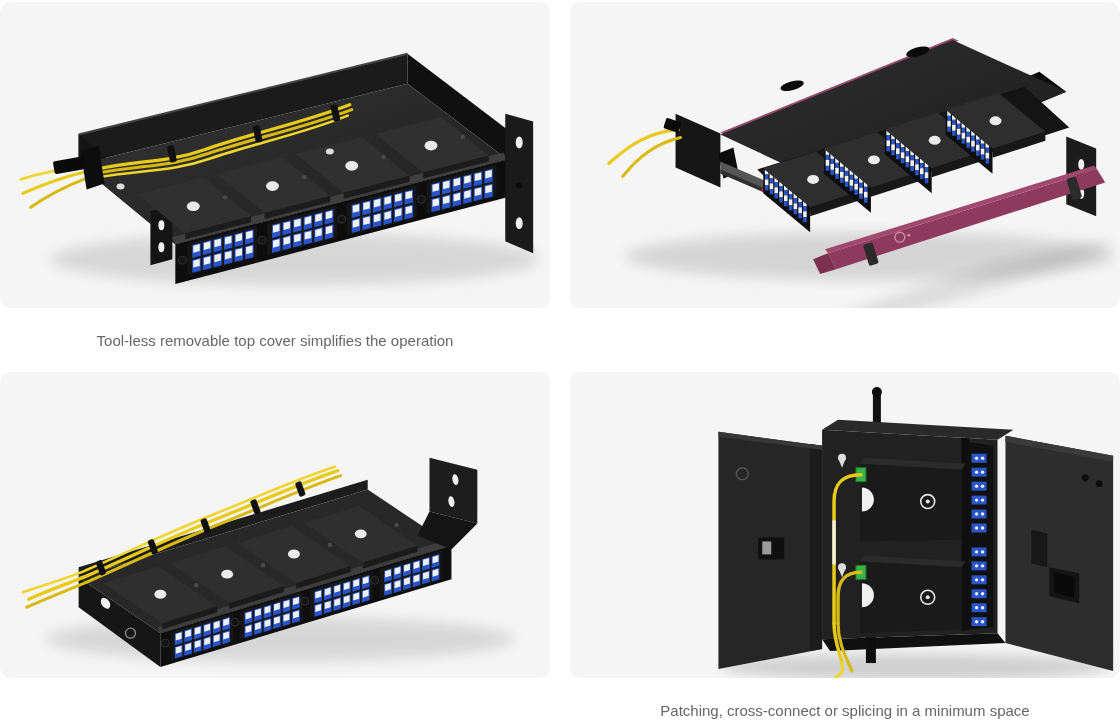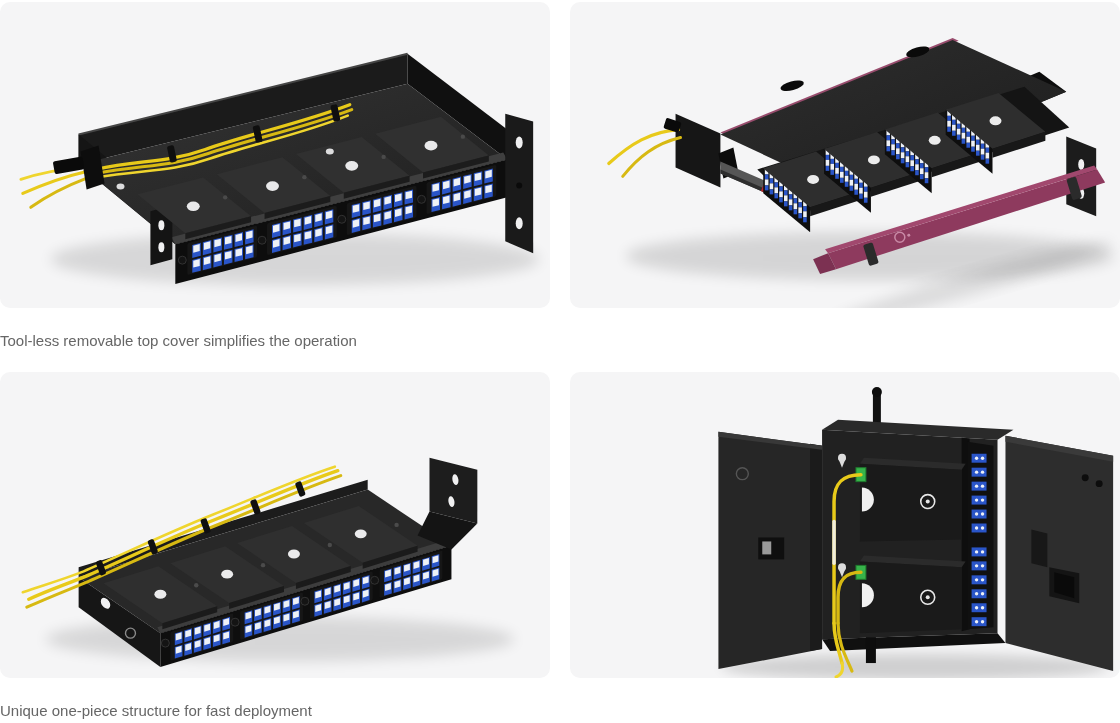--- a/index.html
+++ b/index.html
@@ -1,21 +1,21 @@
 <!DOCTYPE html>
 <html><head>
 <meta charset="utf-8">
 <style>
   html,body{margin:0;padding:0;width:1120px;height:723px;overflow:hidden;background:#ffffff;
     font-family:"Liberation Sans","DejaVu Sans",sans-serif;}
   .grid{display:grid;grid-template-columns:550px 550px;column-gap:20px;padding-top:2px;}
   figure{margin:0;}
   .card{width:550px;height:306px;background:#f5f5f6;border-radius:10px;overflow:hidden;}
   .card svg{display:block;width:550px;height:306px;}
-  figcaption{margin:23px 0 21px 0;height:20px;line-height:20px;
+  figcaption{margin:23px 0 21px 0;height:20px;line-height:20px;text-align:center;
     font-size:15px;color:#666666;}
 </style>
 </head>
 <body>
 
 <div class="grid">
 
   <figure>
     <div class="card">
       <svg viewBox="0 0 550 307" role="img" aria-label="Rack mount fiber enclosure with top cover removed showing four cassettes, front LC adapter panels and yellow fiber cables">
@@ -269,21 +269,20 @@
           <use href="#s1lcblock" transform="translate(240,240) skewY(-16.8) scale(0.9)"></use>
           <use href="#s1lcblock" transform="translate(310,219) skewY(-16.8) scale(0.9)"></use>
           <use href="#s1lcblock" transform="translate(380,198) skewY(-16.8) scale(0.9)"></use>
           <circle cx="165" cy="272" r="4" fill="#141414" stroke="#323232"></circle>
           <circle cx="235" cy="251" r="4" fill="#141414" stroke="#323232"></circle>
           <circle cx="305" cy="230" r="4" fill="#141414" stroke="#323232"></circle>
           <circle cx="375" cy="209" r="4" fill="#141414" stroke="#323232"></circle>
         </g>
       </svg>
     </div>
-    <figcaption>Unique one-piece structure for fast deployment</figcaption>
   </figure>
 
   <figure>
     <div class="card">
       <svg viewBox="0 0 550 307" role="img" aria-label="Wall mount fiber terminal box with both doors open, vertical LC adapter strip and yellow fiber cables">
         <defs>
           <filter id="s4blur" x="-40%" y="-40%" width="180%" height="180%">
               <feGaussianBlur stdDeviation="6"></feGaussianBlur>
             </filter>
         </defs>
@@ -385,15 +384,16 @@
           <polygon points="436,64 544,84 544,300 436,272" fill="#2d2d2d"></polygon>
           <polygon points="436,64 544,84 544,90 436,70" fill="#3a3a3a"></polygon>
           <circle cx="516" cy="106" r="3.5" fill="#0d0d0d"></circle>
           <circle cx="530" cy="112" r="3.5" fill="#0d0d0d"></circle>
           <polygon points="462,158 478,162 478,196 462,192" fill="#181818"></polygon>
           <polygon points="480,196 510,202 510,232 480,225" fill="#141414"></polygon>
           <polygon points="485,201 505,206 505,227 485,221" fill="#0a0a0a"></polygon>
         </g>
       </svg>
     </div>
+    <figcaption>Patching, cross-connect or splicing in a minimum space</figcaption>
   </figure>
 
 </div>
 
 </body></html>

